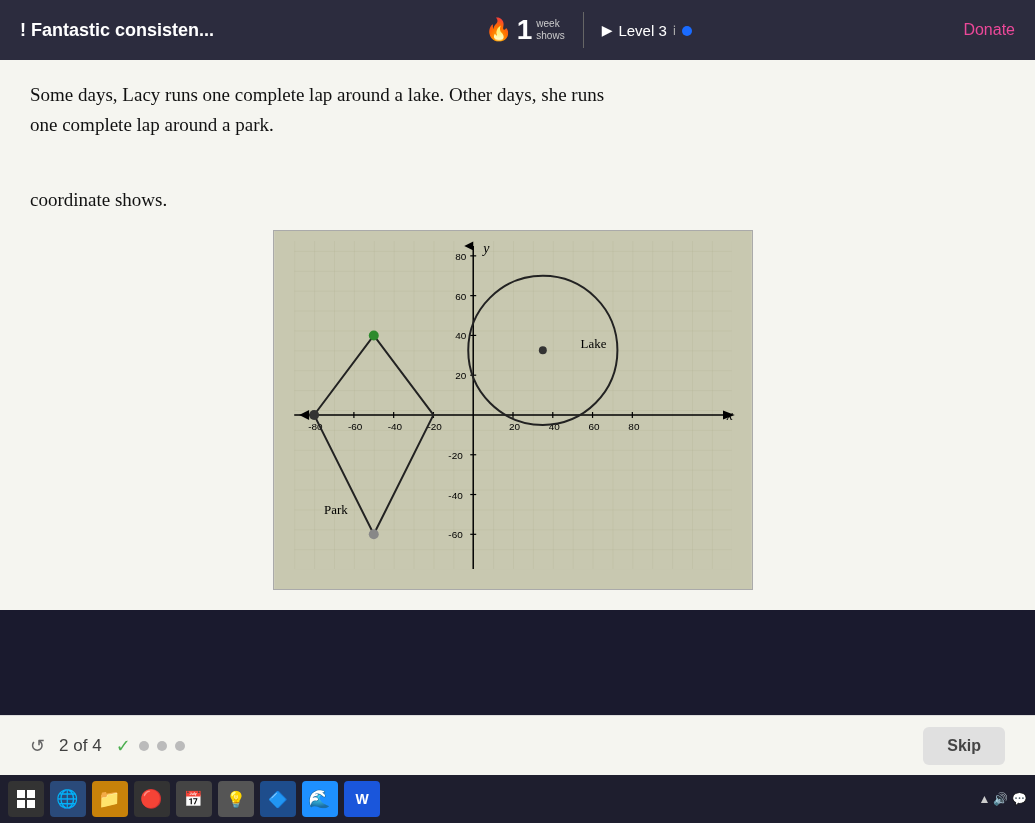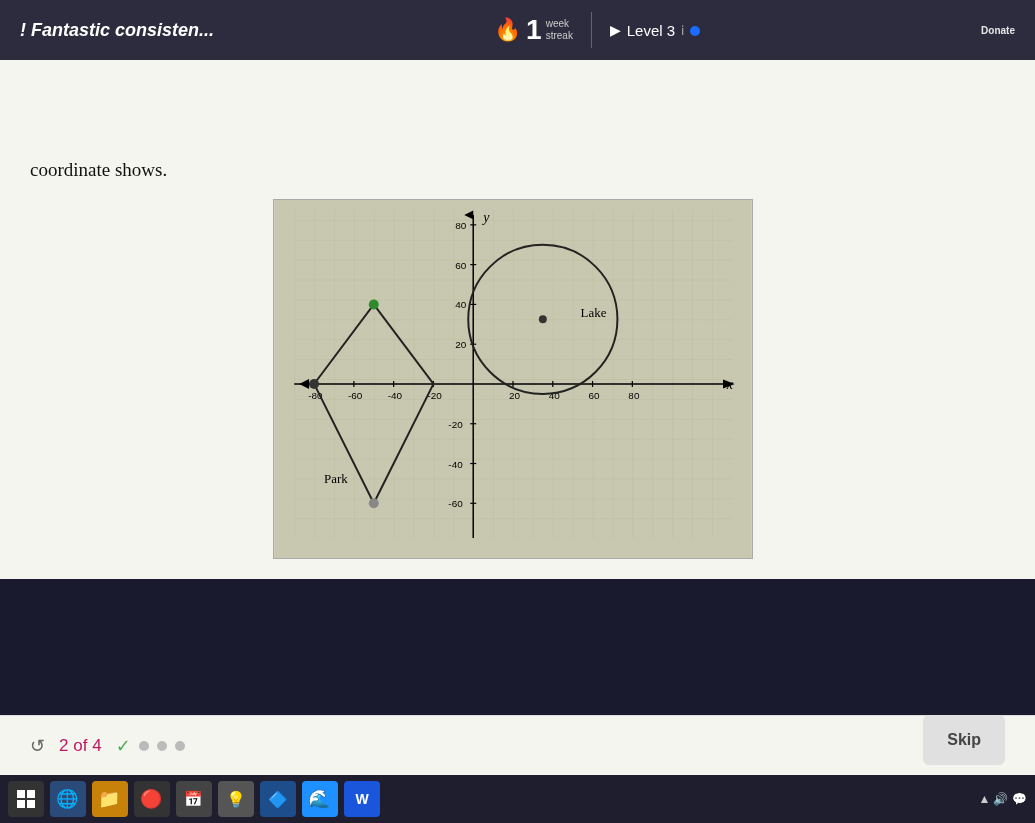--- a/index.html
+++ b/index.html
@@ -57,21 +57,20 @@
       align-items: center;
       padding: 0 20px;
       gap: 20px;
     }
 
     .header-left {
       color: #fff;
       font-size: 18px;
       font-weight: bold;
       font-family: sans-serif;
-      font-style: italic;
     }
 
     .header-center {
       display: flex;
       align-items: center;
       gap: 8px;
       margin-left: auto;
       margin-right: auto;
     }
 
@@ -124,24 +123,24 @@
 
     .level-dot {
       width: 10px;
       height: 10px;
       border-radius: 50%;
       background: #1a6bff;
       margin-top: 2px;
     }
 
     .header-right {
-      color: #e5e5e5;
-      font-family: sans-serif;
-      font-size: 10px;
-      font-weight: bold;
+      color: #ec4899;
+      font-family: sans-serif;
+      font-size: 16px;
+      font-weight: normal;
       cursor: pointer;
     }
 
     
     .content {
       background: #f5f5f0;
       padding: 20px 40px 20px 30px;
       position: relative;
     }
 
@@ -192,21 +191,21 @@
     }
 
     .progress-icon {
       font-size: 18px;
       color: #666;
       cursor: pointer;
     }
 
     .progress-text {
       font-size: 17px;
-      color: #be185d;
+      color: #404040;
       font-family: sans-serif;
       font-weight: 500;
     }
 
     .progress-indicators {
       display: flex;
       gap: 8px;
       align-items: center;
     }
 
@@ -222,21 +221,21 @@
       background: #bbb;
     }
 
     .skip-btn {
       position: absolute;
       right: 30px;
       bottom: 10px;
       background: #e0e0e0;
       border: none;
       border-radius: 6px;
-      padding: 16px 24px;
+      padding: 10px 24px;
       font-size: 16px;
       font-family: sans-serif;
       font-weight: bold;
       color: #444;
       cursor: pointer;
     }
 
     .progress-bar-container {
       position: absolute;
       top: 60px;
@@ -250,39 +249,40 @@
 <body>
 
 <div class="header">
   <div class="header-left">! Fantastic consisten...</div>
   <div class="header-center">
     <div class="streak-badge">
       <span class="fire-icon">🔥</span>
       <span class="streak-number">1</span>
       <div class="streak-label">
         <div>week</div>
-        <div>streak</div>
+        <div>shows</div>
       </div>
     </div>
     <div class="divider"></div>
     <div class="level-badge">
       <span class="play-icon">▶</span>
       <span>Level 3</span>
       <span style="font-size:13px; color:#aaa;">ℹ</span>
       <div class="level-dot"></div>
     </div>
   </div>
   <div class="header-right">Donate</div>
 </div>
 
 <div class="progress-bar-container"></div>
 
 <div class="content">
   <p class="problem-text">
-    <br>
+    <span>Some days, Lacy runs one complete lap around a lake. Other days, she runs</span><br>
+    <span>one complete lap around a park.</span>
   </p>
   <p class="problem-text">
     <br>
     <span>coordinate shows.</span>
   </p>
 
   <div class="diagram-section">
     <div class="diagram-container">
       <svg class="grid-canvas" viewBox="0 0 480 360" xmlns="http://www.w3.org/2000/svg">
 

